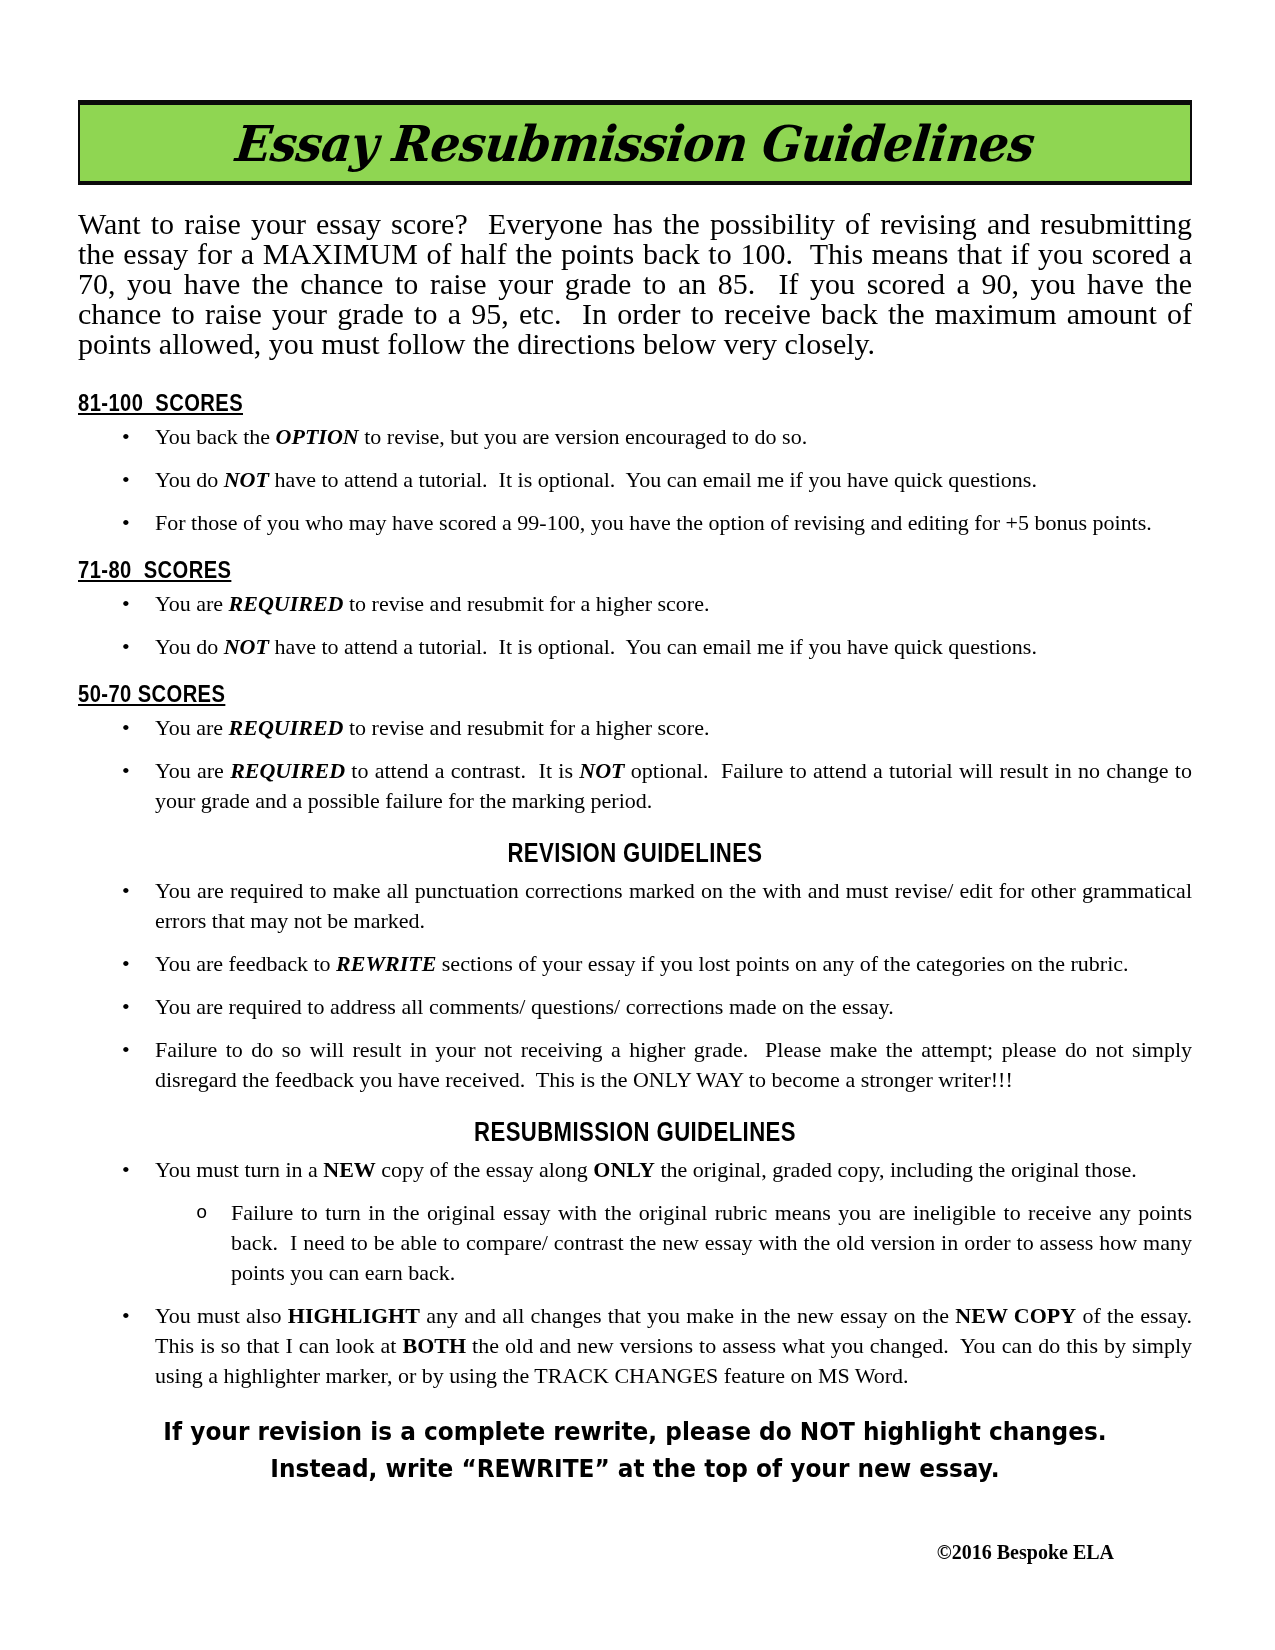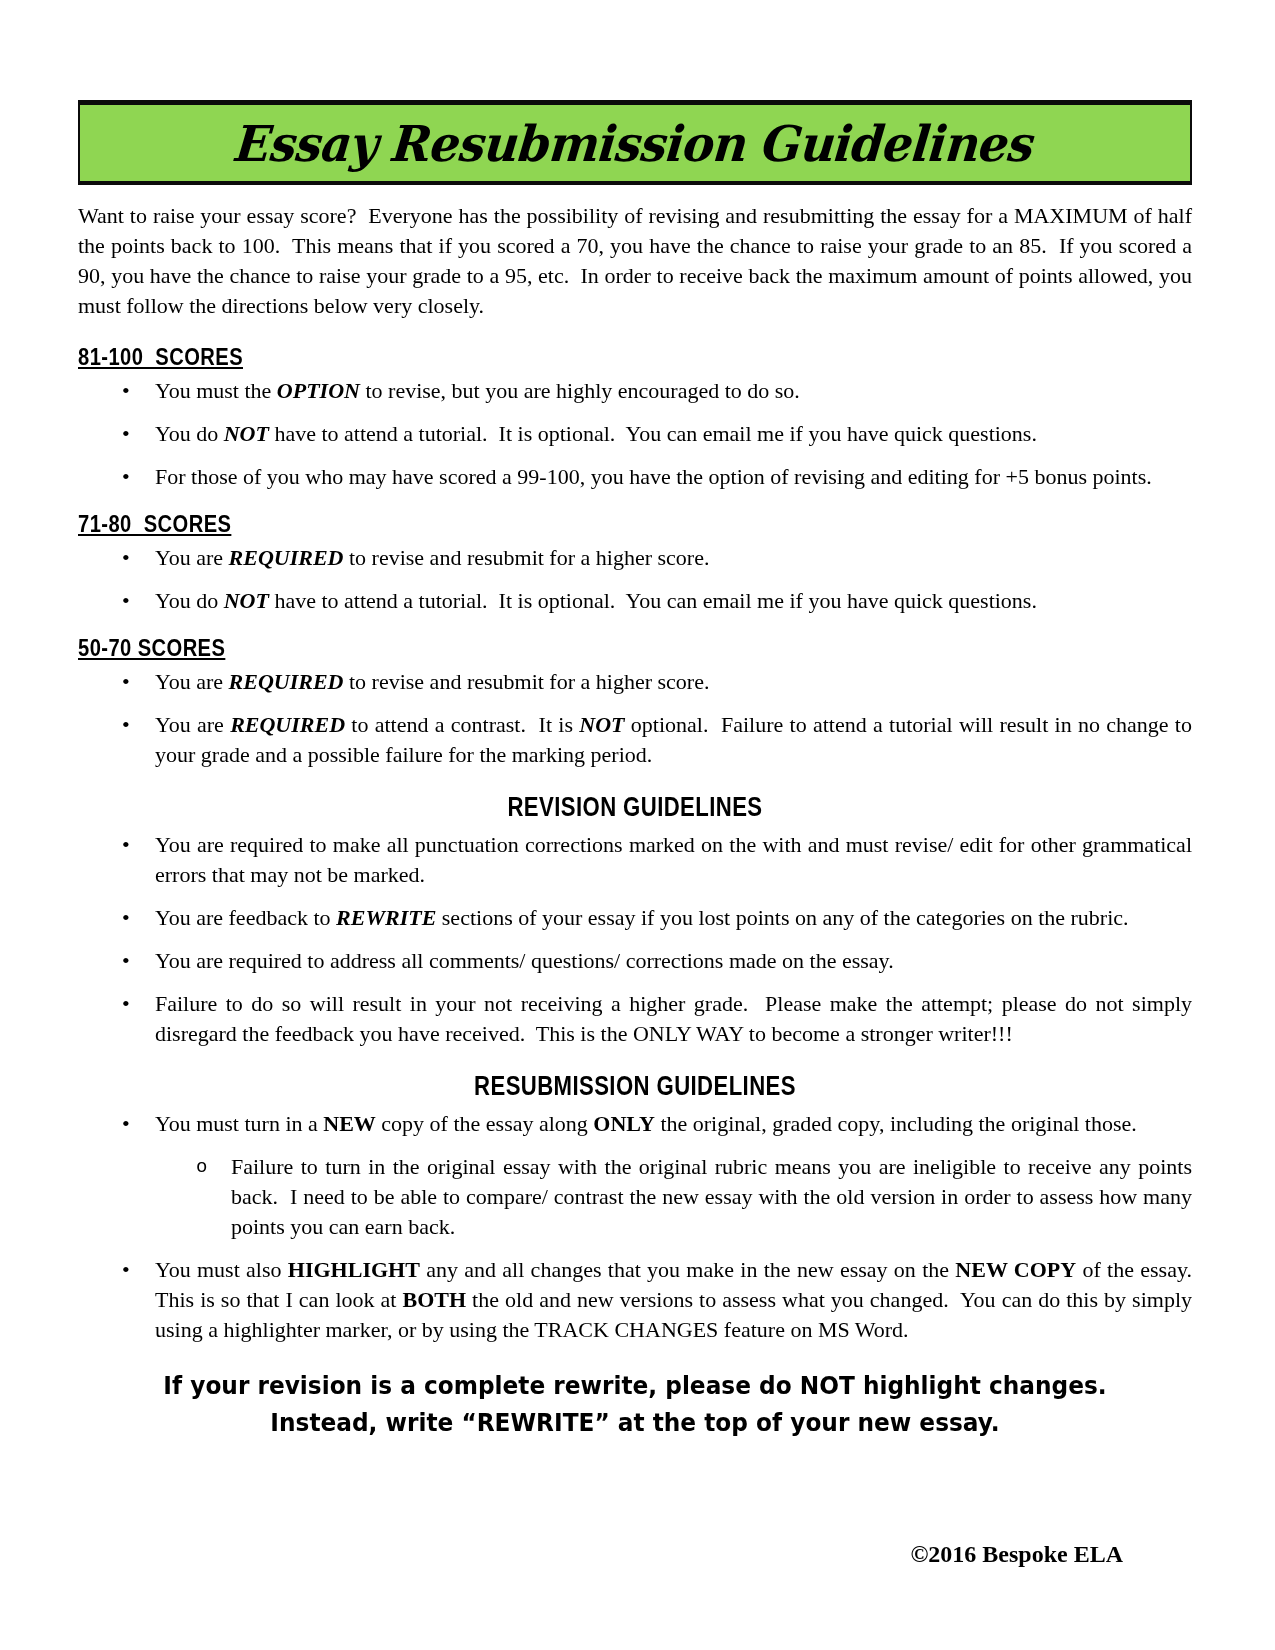--- a/index.html
+++ b/index.html
@@ -26,22 +26,22 @@
     font-family:"DejaVu Serif", serif;
     font-style:italic;font-weight:bold;
     font-size:47px;line-height:1;
     transform:skewX(-6deg) scaleY(1.05);
     letter-spacing:-1px;
     white-space:pre;
   }
 
   
   .intro{
-    margin-top:16px;
-    font-size:22px;line-height:30px;
+    margin-top:24px;
+    font-size:30px;line-height:30px;
     text-align:justify;
     white-space:pre-wrap;
   }
 
   .sec-heading{
     margin:18px 0 5px 0;
     font-family:"Liberation Sans", sans-serif;
     font-weight:700;font-size:24px;line-height:28px;
     text-decoration:underline;
     letter-spacing:.5px;
@@ -75,42 +75,42 @@
     font-family:"DejaVu Sans", sans-serif;
     font-weight:bold;
     font-size:25px;line-height:37px;
     text-align:center;
     transform:scaleX(0.93);transform-origin:center center;
     white-space:pre-wrap;
   }
 
   .footer{
     position:absolute;
-    top:1541px;right:152px;
-    font-size:24px;font-weight:bold;
+    top:1541px;right:161px;
+    font-size:20px;font-weight:bold;
     font-family:"Liberation Serif", serif;
   }
 </style>
 </head>
 <body>
 
 <div class="page">
   <div class="content">
 
     <div class="banner" style="background: rgb(143, 214, 82); border-color: rgb(11, 11, 11);">
       <div class="banner-title">Essay Resubmission Guidelines</div>
     </div>
 
     <p class="intro"><span>Want to raise your essay score?  Everyone has the possibility of revising and resubmitting the essay for a MAXIMUM of half the points back to 100.  This means that if you scored a 70, you have the chance to raise your grade to an 85.  If you scored a 90, you have the chance to raise your grade to a 95, etc.  In order to receive back the maximum amount of points allowed, you must follow the directions below very closely.</span></p>
 
     <div>
       <h2 class="sec-heading">81-100  SCORES</h2>
       <div class="bullet">
         <span class="marker">•</span>
-        <div class="btext"><span>You must the </span><span class="b i">OPTION</span><span> to revise, but you are highly encouraged to do so.</span></div>
+        <div class="btext"><span>You back the </span><span class="b i">OPTION</span><span> to revise, but you are version encouraged to do so.</span></div>
       </div>
       <div class="bullet">
         <span class="marker">•</span>
         <div class="btext"><span>You do </span><span class="b i">NOT</span><span> have to attend a tutorial.  It is optional.  You can email me if you have quick questions.</span></div>
       </div>
       <div class="bullet">
         <span class="marker">•</span>
         <div class="btext"><span>For those of you who may have scored a 99-100, you have the option of revising and editing for +5 bonus points.</span></div>
       </div>
     </div>

